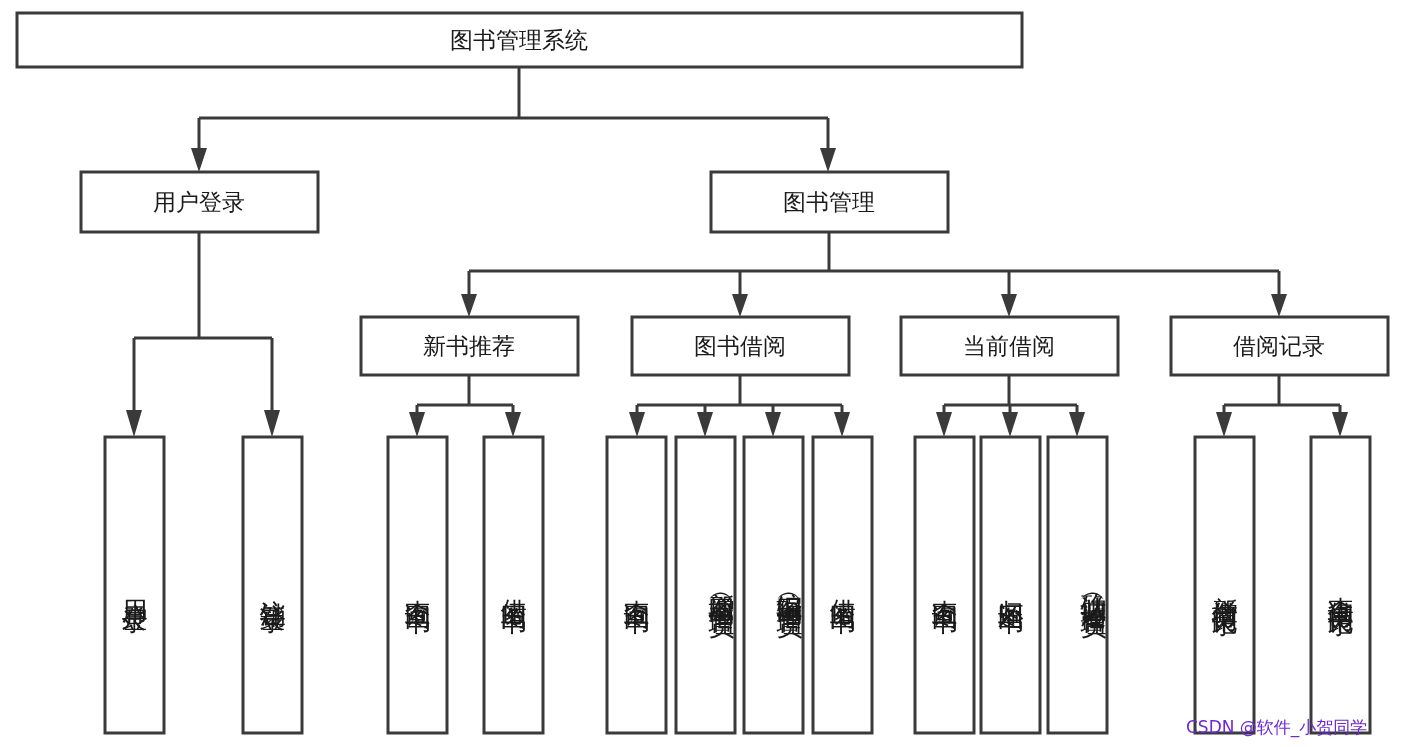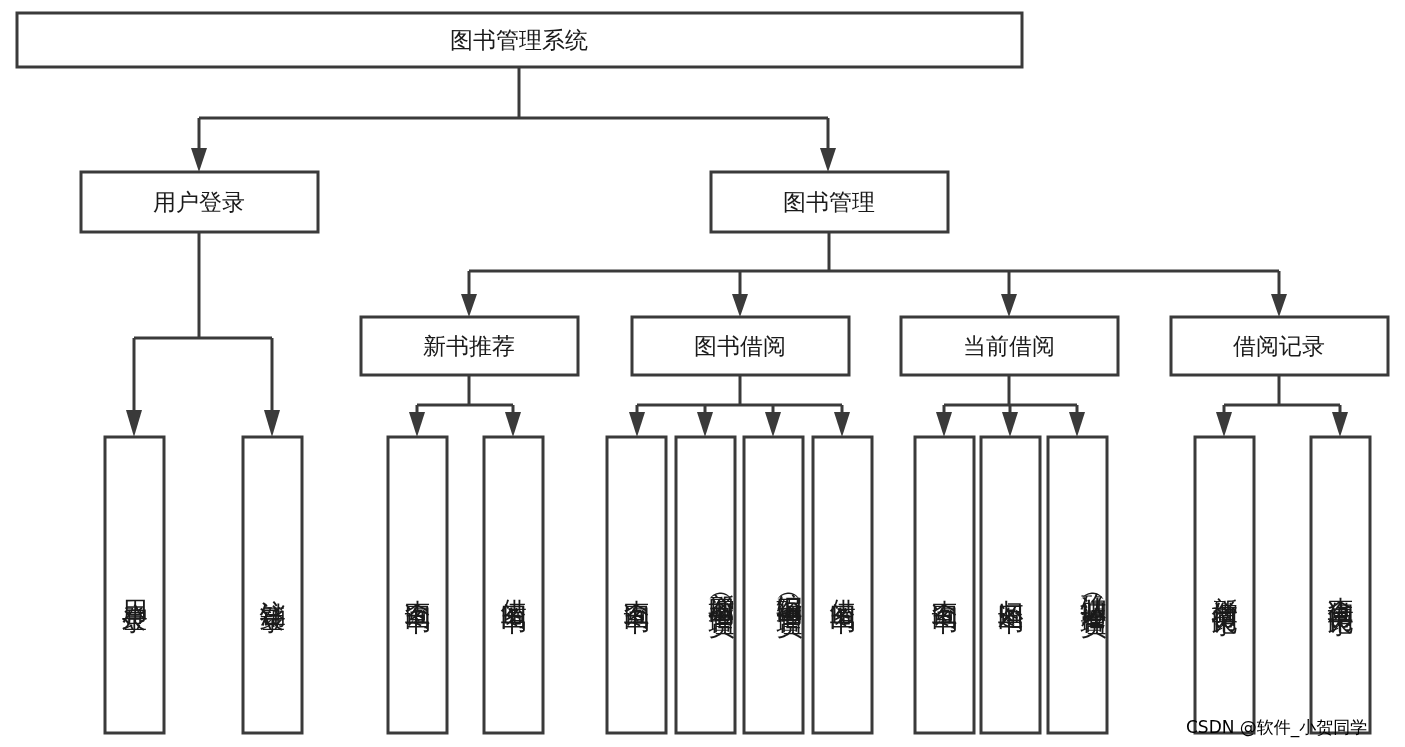--- a/index.html
+++ b/index.html
@@ -60,21 +60,21 @@
     white-space: nowrap;
     text-align: center;
     pointer-events: none;
   }
   .watermark {
     position: absolute;
     left: 1186px;
     top: 716px;
     font-family: "DejaVu Sans", "Liberation Sans", sans-serif;
     font-size: 17px;
-    color: #000000;
+    color: #6d28d9;
     white-space: nowrap;
   }
 </style>
 </head>
 <body>
 
 <div id="diagram-root">
 
   <svg id="flow-svg" viewBox="0 0 1405 747">
 

